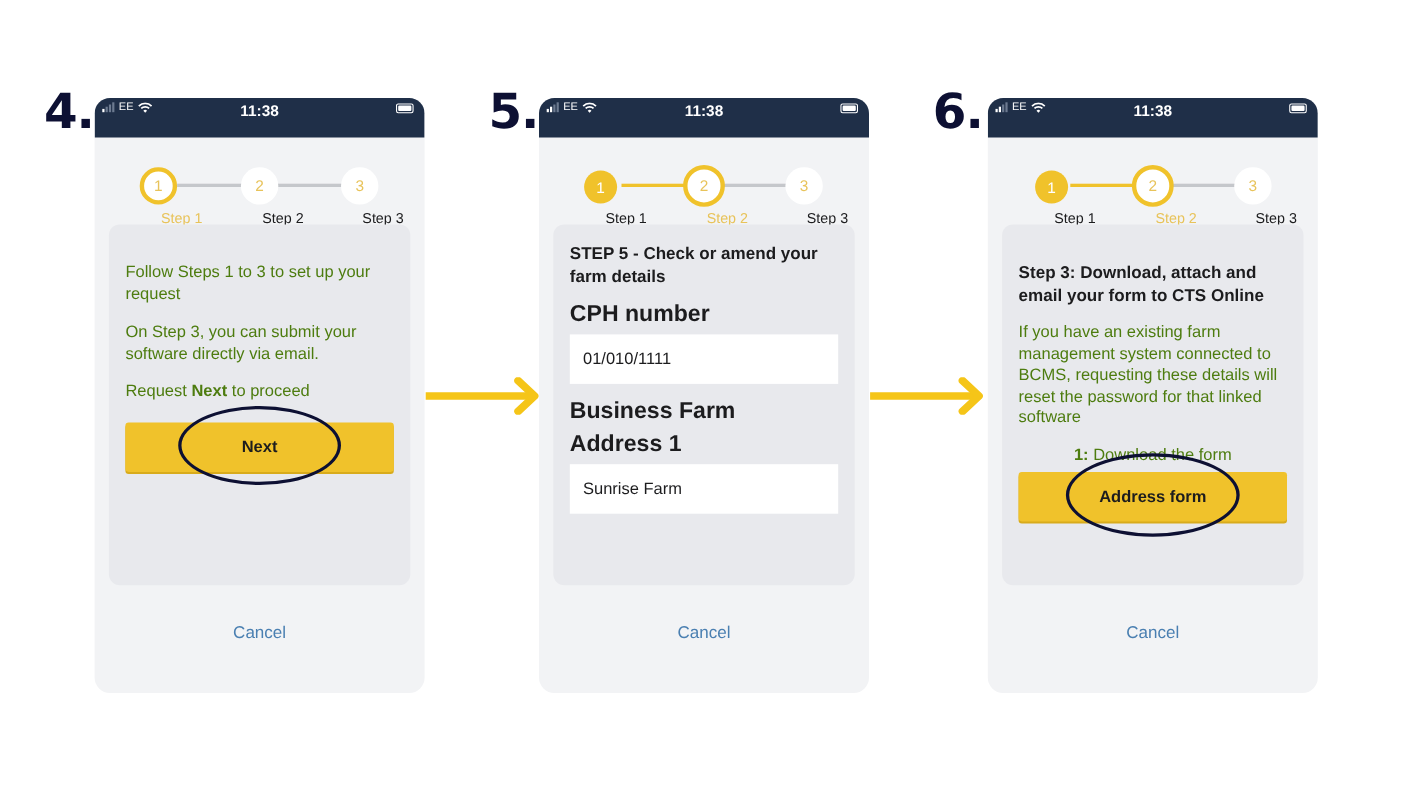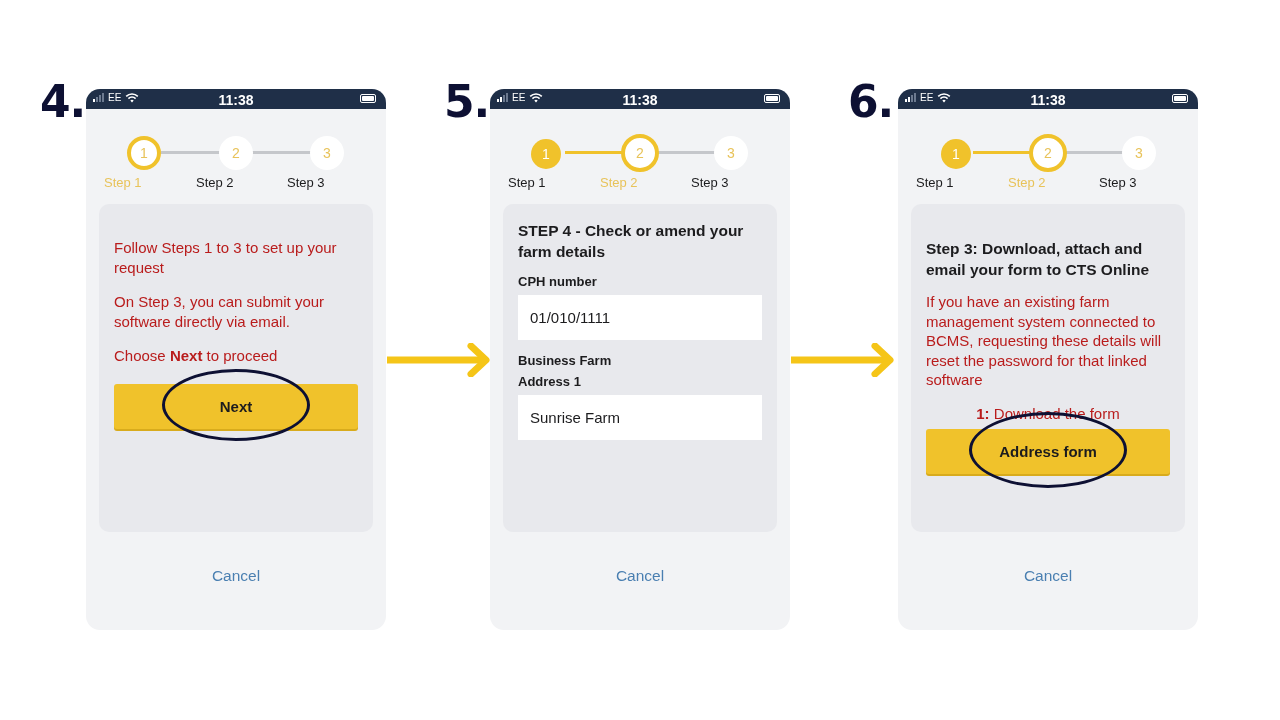--- a/index.html
+++ b/index.html
@@ -9,21 +9,21 @@
   .step-number {
     position: absolute; font-family: "DejaVu Sans", sans-serif; font-weight: 700;
     font-size: 44px; color: #0d1033; letter-spacing: -1px; line-height: 1;
   }
 
   .phone {
     position: absolute; top: 89px; width: 300px; height: 541px;
     background: #f2f3f5; border-radius: 14px; overflow: hidden;
   }
   .status-bar {
-    height: 20px; background: #1f2f48; color: #ffffff; position: relative;
+    height: 36px; background: #1f2f48; color: #ffffff; position: relative;
     font-size: 11px; font-weight: 700;
   }
   .status-left { position: absolute; left: 7px; top: 3px; display: flex; align-items: center; gap: 4px; }
   .signal { display: flex; align-items: flex-end; gap: 1px; height: 9px; }
   .signal span { width: 2px; background: #ffffff; display: block; }
   .signal span.dim { background: #6c7a90; }
   .carrier { font-size: 10px; font-weight: 400; }
   .wifi { width: 14px; height: 10px; }
   .status-time { position: absolute; left: 0; right: 0; top: 3px; text-align: center; font-size: 14px; }
   .battery {
@@ -35,41 +35,41 @@
   .stepper { position: relative; height: 95px; }
   .stepper .line { position: absolute; top: 42px; height: 3px; background: #c5c7cb; }
   .stepper .line.done { background: #f0c22b; }
   .step-circle {
     position: absolute; top: 27px; width: 34px; height: 34px; border-radius: 50%;
     background: #ffffff; display: flex; align-items: center; justify-content: center;
     font-size: 14px; color: #e8c35a;
   }
   .step-circle.active { border: 4px solid #f0c22b; }
   .step-circle.done { background: #f0c22b; color: #ffffff; }
-  .step-label { position: absolute; top: 86px; width: 80px; text-align: left; font-size: 13px; color: #1c1c1e; margin-top: -0px; }
+  .step-label { position: absolute; top: 86px; width: 80px; text-align: right; font-size: 13px; color: #1c1c1e; margin-top: -0px; }
   .step-label.active { color: #e8c35a; }
 
   .card {
     position: absolute; left: 13px; width: 274px; background: #e8e9ed; border-radius: 10px;
     padding: 16px 15px;
   }
   .card h2 { font-size: 15.5px; font-weight: 700; line-height: 21px; margin-bottom: 12px; color: #1c1c1e; }
-  .card p { font-size: 15px; line-height: 19.5px; margin-bottom: 15px; color: #b91c1c; }
+  .card p { font-size: 15px; line-height: 19.5px; margin-bottom: 15px; color: #4d7c0f; }
   .card b { font-weight: 700; }
 
   .btn-yellow {
     display: block; width: 100%; height: 45px; background: #f0c22b; border: none; border-radius: 3px;
     font-family: "Liberation Sans", sans-serif; font-size: 15px; font-weight: 700; color: #1c1c1e;
     box-shadow: 0 2px 0 #d8ab1c; position: relative; cursor: pointer;
   }
   .highlight-ring {
     position: absolute; border: 3px solid #0d1033; border-radius: 50%; pointer-events: none;
   }
 
-  .field-label { font-size: 13px; font-weight: 700; margin-bottom: 6px; color: #1c1c1e; }
+  .field-label { font-size: 21px; font-weight: 700; margin-bottom: 6px; color: #1c1c1e; }
   .field-input {
     width: 100%; height: 45px; background: #ffffff; border: none; padding: 0 12px;
     font-family: "Liberation Sans", sans-serif; font-size: 15px; color: #1c1c1e; margin-bottom: 13px;
   }
 
   .cancel {
     position: absolute; left: 0; right: 0; top: 478px; text-align: center;
     font-size: 15.5px; color: #4a7fb1; cursor: pointer;
   }
 
@@ -109,21 +109,21 @@
     <div class="step-circle" style="left:133px;">2</div>
     <div class="step-circle" style="left:224px;">3</div>
     <div class="step-label active" style="left:18px; top:66px;">Step 1</div>
     <div class="step-label" style="left:110px; top:66px;">Step 2</div>
     <div class="step-label" style="left:201px; top:66px;">Step 3</div>
   </div>
 
   <div class="card" style="top:115px; height:328px; padding-top:34px;">
     <p>Follow Steps 1 to 3 to set up your request</p>
     <p>On Step 3, you can submit your software directly via email.</p>
-    <p style="margin-bottom:18px;"><span>Choose </span><b>Next</b><span> to proceed</span></p>
+    <p style="margin-bottom:18px;"><span>Request </span><b>Next</b><span> to proceed</span></p>
     <div style="position:relative;">
       <button class="btn-yellow">Next</button>
       <div class="highlight-ring" style="left:48px; top:-15px; width:148px; height:72px;"></div>
     </div>
   </div>
 
   <div class="cancel">Cancel</div>
 </div>
 
 <svg class="arrow" viewBox="0 0 110 34" style="left:385px;">
@@ -160,21 +160,21 @@
     <div class="line" style="left:166px; width:75px;"></div>
     <div class="step-circle done" style="left:41px; top:30px; width:30px; height:30px;">1</div>
     <div class="step-circle active" style="left:131px; width:38px; height:38px; top:25px;">2</div>
     <div class="step-circle" style="left:224px;">3</div>
     <div class="step-label" style="left:18px; top:66px;">Step 1</div>
     <div class="step-label active" style="left:110px; top:66px;">Step 2</div>
     <div class="step-label" style="left:201px; top:66px;">Step 3</div>
   </div>
 
   <div class="card" style="top:115px; height:328px; padding-top:16px;">
-    <h2 style="margin-bottom:12px;">STEP 4 - Check or amend your farm details</h2>
+    <h2 style="margin-bottom:12px;">STEP 5 - Check or amend your farm details</h2>
     <div class="field-label">CPH number</div>
     <input class="field-input" value="01/010/1111" style="">
     <div class="field-label">Business Farm</div>
     <div class="field-label">Address 1</div>
     <input class="field-input" value="Sunrise Farm" style="">
   </div>
 
   <div class="cancel">Cancel</div>
 </div>
 

